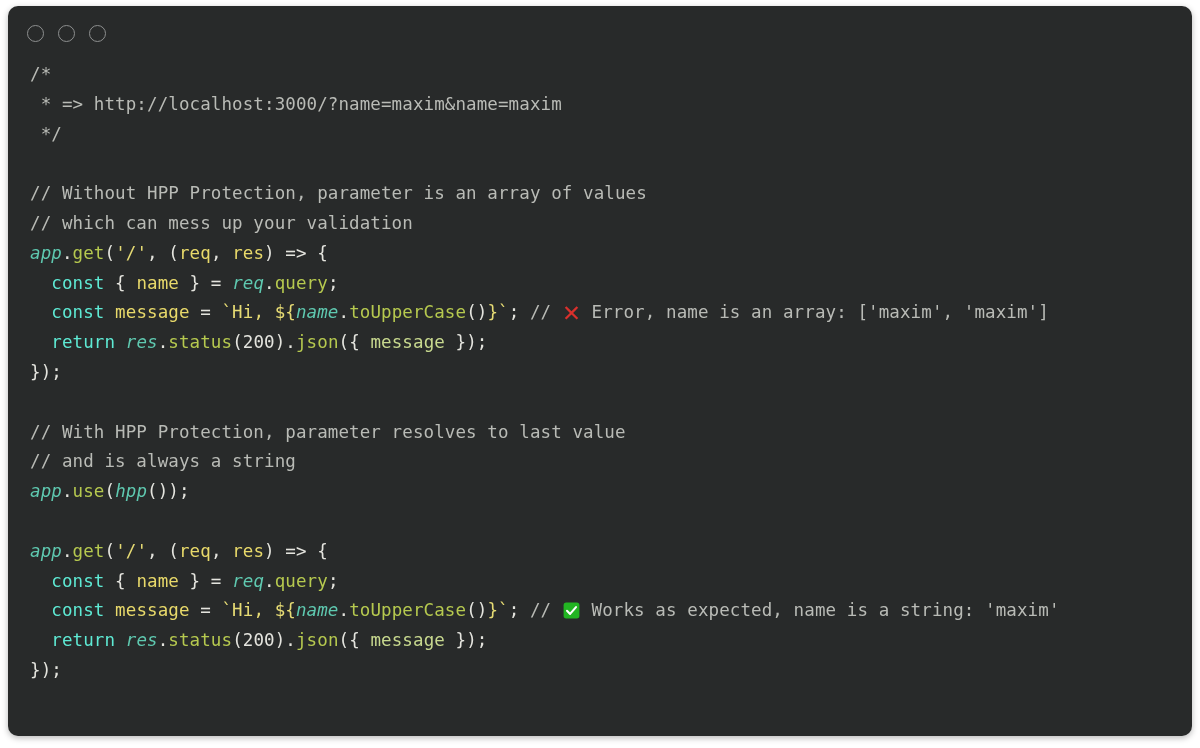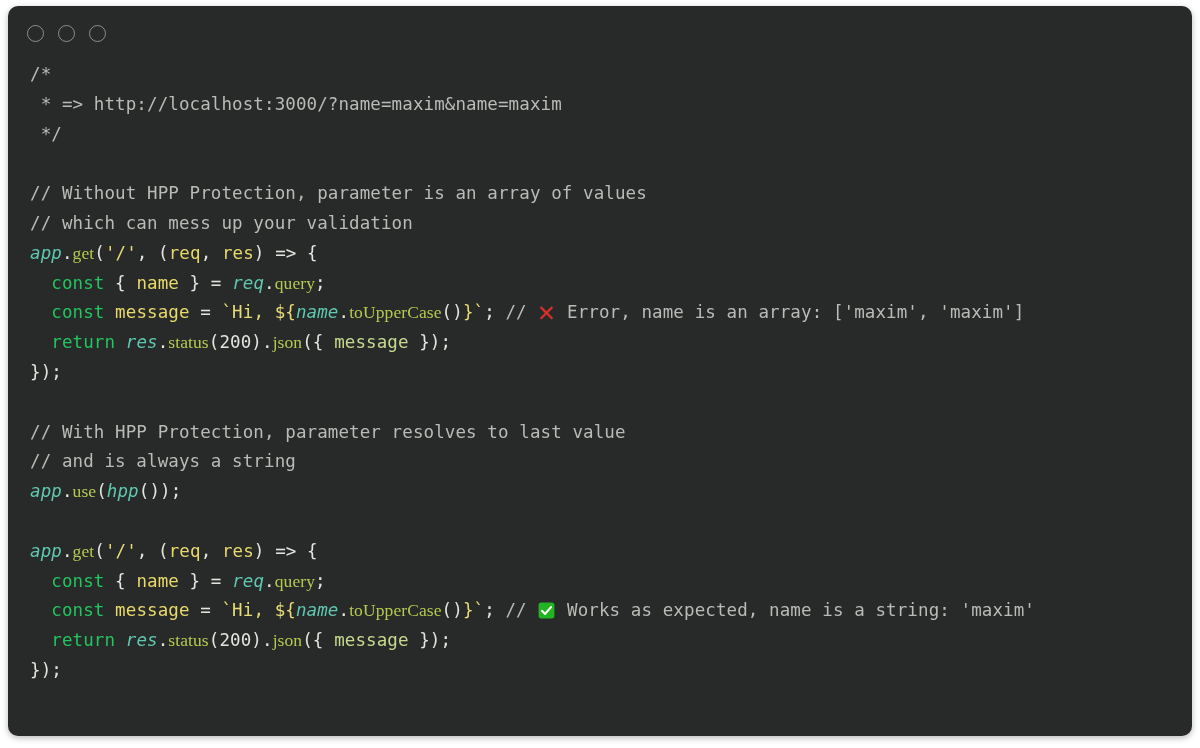--- a/index.html
+++ b/index.html
@@ -58,23 +58,23 @@
     letter-spacing: 0.1px;
   }
   .line {
     height: 29.8px;
     white-space: pre;
   }
   .line.blank { color: transparent; }
 
   
   .cmt   { color: #b9bbb6; }
-  .kw    { color: #22c55e; }   
+  .kw    { color: #5eead4; }   
   .obj   { color: #5fc9b0; font-style: italic; }   
-  .fn    { color: #b6c94f; font-family: Liberation Serif, serif; }   
+  .fn    { color: #b6c94f; }   
   .str   { color: #e6db74; }   
   .var   { color: #e8d96a; }   
   .plain { color: #e4e4de; }   
   .prop  { color: #c8d98f; }   
 
   .emoji-x, .emoji-check {
     display: inline-block;
     width: 17px;
     height: 17px;
     vertical-align: -3px;

